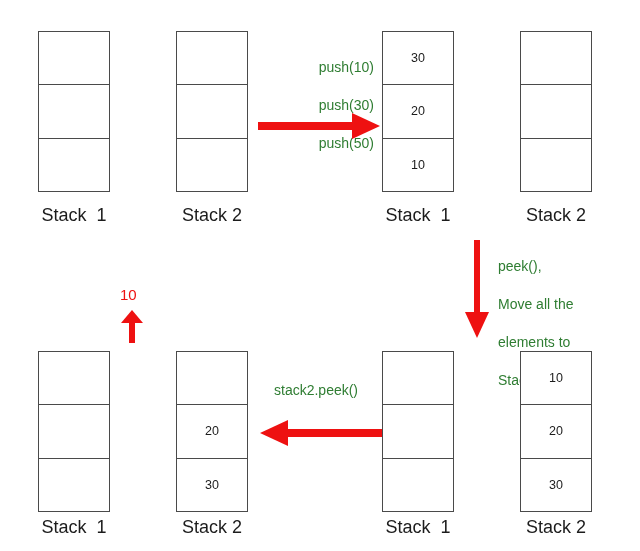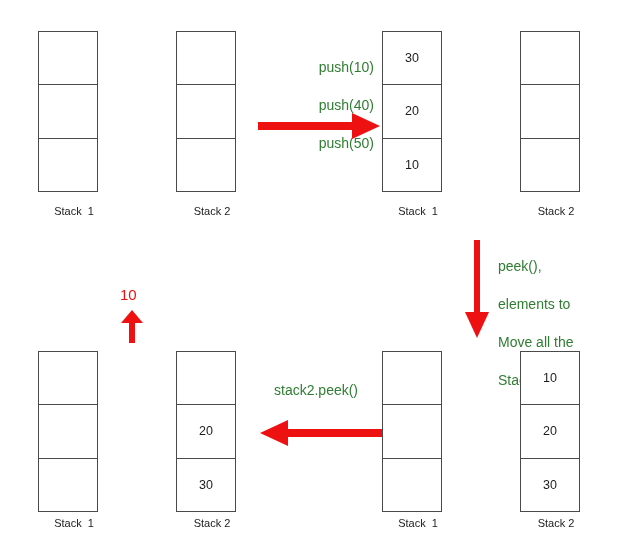--- a/index.html
+++ b/index.html
@@ -13,21 +13,21 @@
   #canvas {
     position: relative;
     width: 640px;
     height: 551px;
     background: #ffffff;
     overflow: hidden;
   }
   
   .stack {
     position: absolute;
-    width: 60px;
+    width: 72px;
     height: 161px;
     box-sizing: border-box;
     border: 1px solid #4a4a4a;
     display: flex;
     flex-direction: column;
   }
   .cell {
     flex: 1 1 0;
     box-sizing: border-box;
     display: flex;
@@ -38,21 +38,21 @@
     border-bottom: 1px solid #4a4a4a;
     background: #ffffff;
   }
   .cell:last-child {
     border-bottom: none;
   }
   .stack-label {
     position: absolute;
     width: 120px;
     text-align: center;
-    font-size: 11px;
+    font-size: 18px;
     color: #1c1c1c;
     white-space: pre;
   }
   
   .note {
     position: absolute;
     color: #2f7d32;
     font-size: 14px;
     line-height: 19px;
     white-space: pre-line;
@@ -100,38 +100,38 @@
 
   <div class="stack" style="left:520px; top:31px;">
     <div class="cell"></div>
     <div class="cell"></div>
     <div class="cell"></div>
   </div>
   <div class="stack-label" style="left:496px; top:205px;">Stack 2</div>
 
   <div class="note note-center" style="left:264px; top:39px; width:110px;">
     <div>push(10)</div>
-    <div>push(40)</div>
+    <div>push(30)</div>
     <div>push(50)</div>
   </div>
 
   <svg class="arrow" style="left:256px; top:110px;" width="126" height="32" viewBox="0 0 126 32">
     <line x1="2" y1="16" x2="100" y2="16" stroke="#ee1111" stroke-width="8"></line>
     <polygon points="96,3 124,16 96,29" fill="#ee1111"></polygon>
   </svg>
 
   <svg class="arrow" style="left:460px; top:238px;" width="34" height="102" viewBox="0 0 34 102">
     <line x1="17" y1="2" x2="17" y2="78" stroke="#ee1111" stroke-width="6"></line>
     <polygon points="5,74 29,74 17,100" fill="#ee1111"></polygon>
   </svg>
 
   <div class="note" style="left:498px; top:238px; width:130px;">
     <div>peek(),</div>
+    <div>Move all the</div>
     <div>elements to</div>
-    <div>Move all the</div>
     <div>Stack 2</div>
   </div>
 
   <div class="pop-value" style="left:120px; top:286px;">10</div>
 
   <svg class="arrow" style="left:118px; top:309px;" width="28" height="36" viewBox="0 0 28 36">
     <line x1="14" y1="34" x2="14" y2="12" stroke="#ee1111" stroke-width="6"></line>
     <polygon points="3,14 25,14 14,1" fill="#ee1111"></polygon>
   </svg>
 

